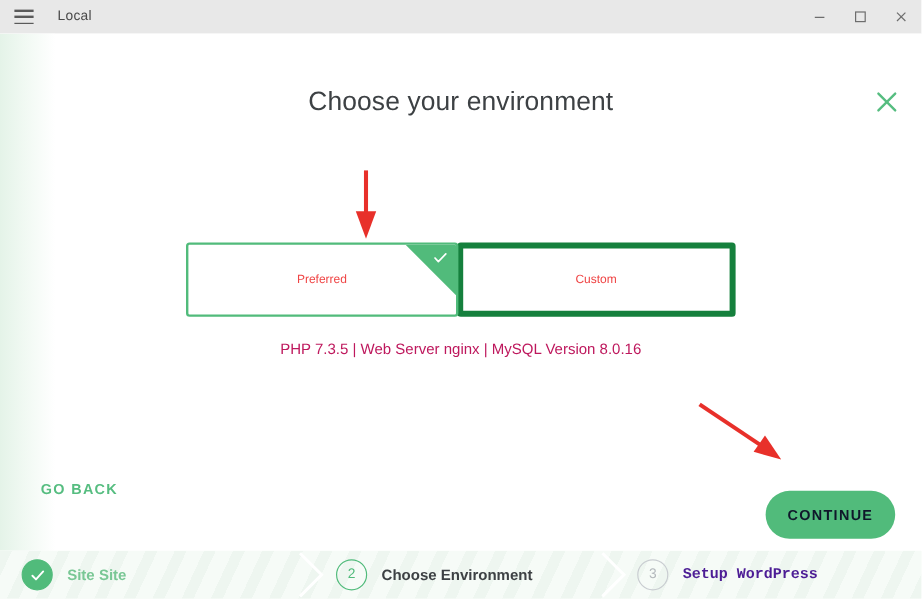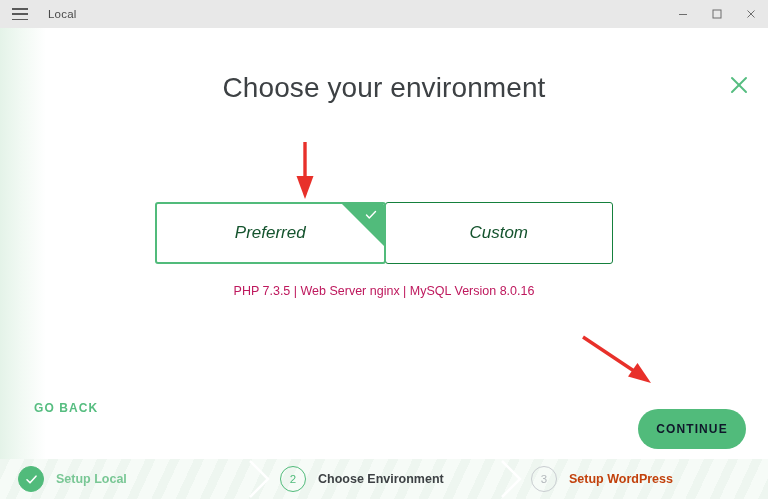--- a/index.html
+++ b/index.html
@@ -80,21 +80,21 @@
     width: 46px; height: 431px;
     background: linear-gradient(to right, #e4f3e8 0%, #f1f9f3 45%, #ffffff 100%);
     pointer-events: none;
   }
 
   .heading {
     position: absolute;
     left: 0; top: 44px;
     width: 768px;
     text-align: center;
-    font-size: 28px;
+    font-size: 22px;
     color: #3d4144;
     letter-spacing: 0.1px;
   }
 
   .close-x {
     position: absolute;
     left: 726px; top: 44px;
     width: 26px; height: 26px;
     display: flex;
     align-items: center;
@@ -115,31 +115,30 @@
     height: 62px;
     display: flex;
     align-items: center;
     justify-content: center;
     background: #ffffff;
     box-sizing: border-box;
     cursor: pointer;
     overflow: hidden;
   }
   .card-label {
-    font-size: 17px;
-    color: #14532d;
-    font-style: italic;
+    font-size: 10px;
+    color: #ef4444;
   }
   .card.preferred {
     border: 2px solid #51bb7b;
     border-radius: 3px;
     z-index: 2;
   }
   .card.custom {
-    border: 1px solid #15803d;
+    border: 5px solid #15803d;
     border-radius: 3px;
     margin-left: -1px;
   }
   .corner-badge {
     position: absolute;
     right: 0; top: 0;
     width: 42px; height: 42px;
     overflow: hidden;
     pointer-events: none;
   }
@@ -253,21 +252,21 @@
     color: #b3b8bc;
   }
   .step-label {
     margin-left: 12px;
     font-size: 12.5px;
     font-weight: bold;
     white-space: nowrap;
   }
   .step-label.done { color: #79c795; }
   .step-label.active { color: #3d4144; }
-  .step-label.todo { color: #c2410c; }
+  .step-label.todo { color: #4c1d95; font-family: Liberation Mono, monospace; }
 
   .chevron {
     position: absolute;
     top: 0;
     width: 28px; height: 40px;
     pointer-events: none;
   }
   .chev-1 { left: 244px; }
   .chev-2 { left: 496px; }
 </style>
@@ -349,21 +348,21 @@
     <svg class="chevron chev-2" viewBox="0 0 28 40">
       <polyline points="6,2 24,20 6,38" fill="none" stroke="#ffffff" stroke-width="2.5"></polyline>
     </svg>
 
     <div class="step step-1">
       <span class="step-circle done">
         <svg width="13" height="13" viewBox="0 0 13 13">
           <polyline points="2,6.8 5,9.8 11,3.2" fill="none" stroke="#ffffff" stroke-width="1.6" stroke-linecap="round" stroke-linejoin="round"></polyline>
         </svg>
       </span>
-      <span class="step-label done">Setup Local</span>
+      <span class="step-label done">Site Site</span>
     </div>
 
     <div class="step step-2">
       <span class="step-circle active">2</span>
       <span class="step-label active">Choose Environment</span>
     </div>
 
     <div class="step step-3">
       <span class="step-circle todo">3</span>
       <span class="step-label todo">Setup WordPress</span>

